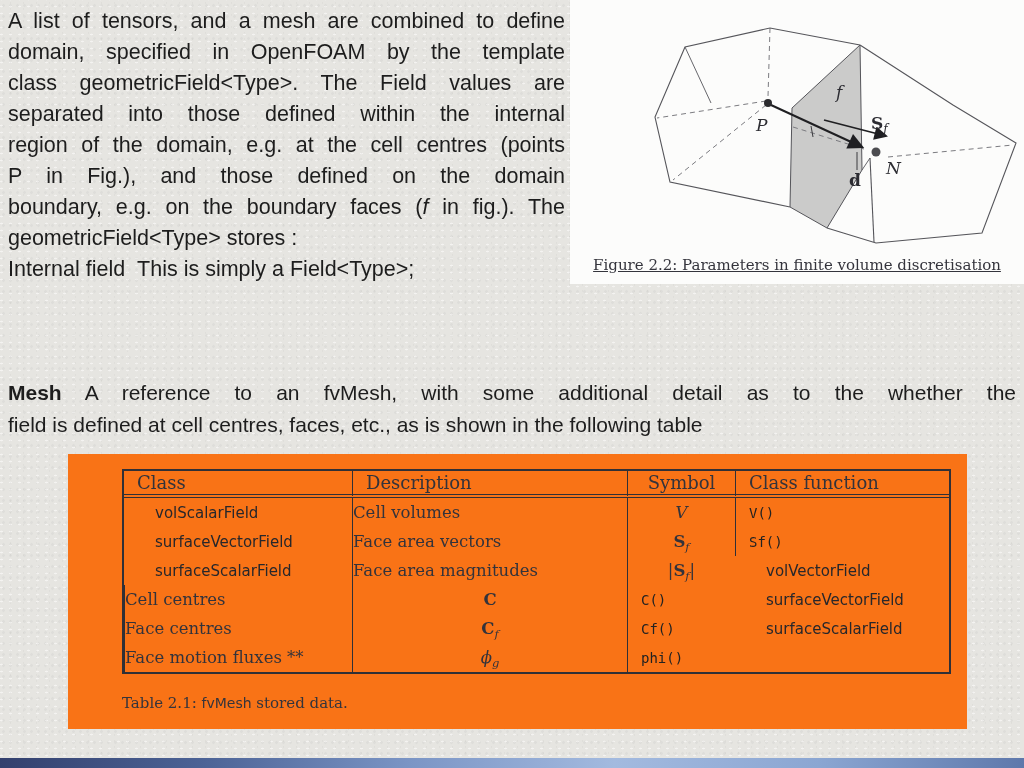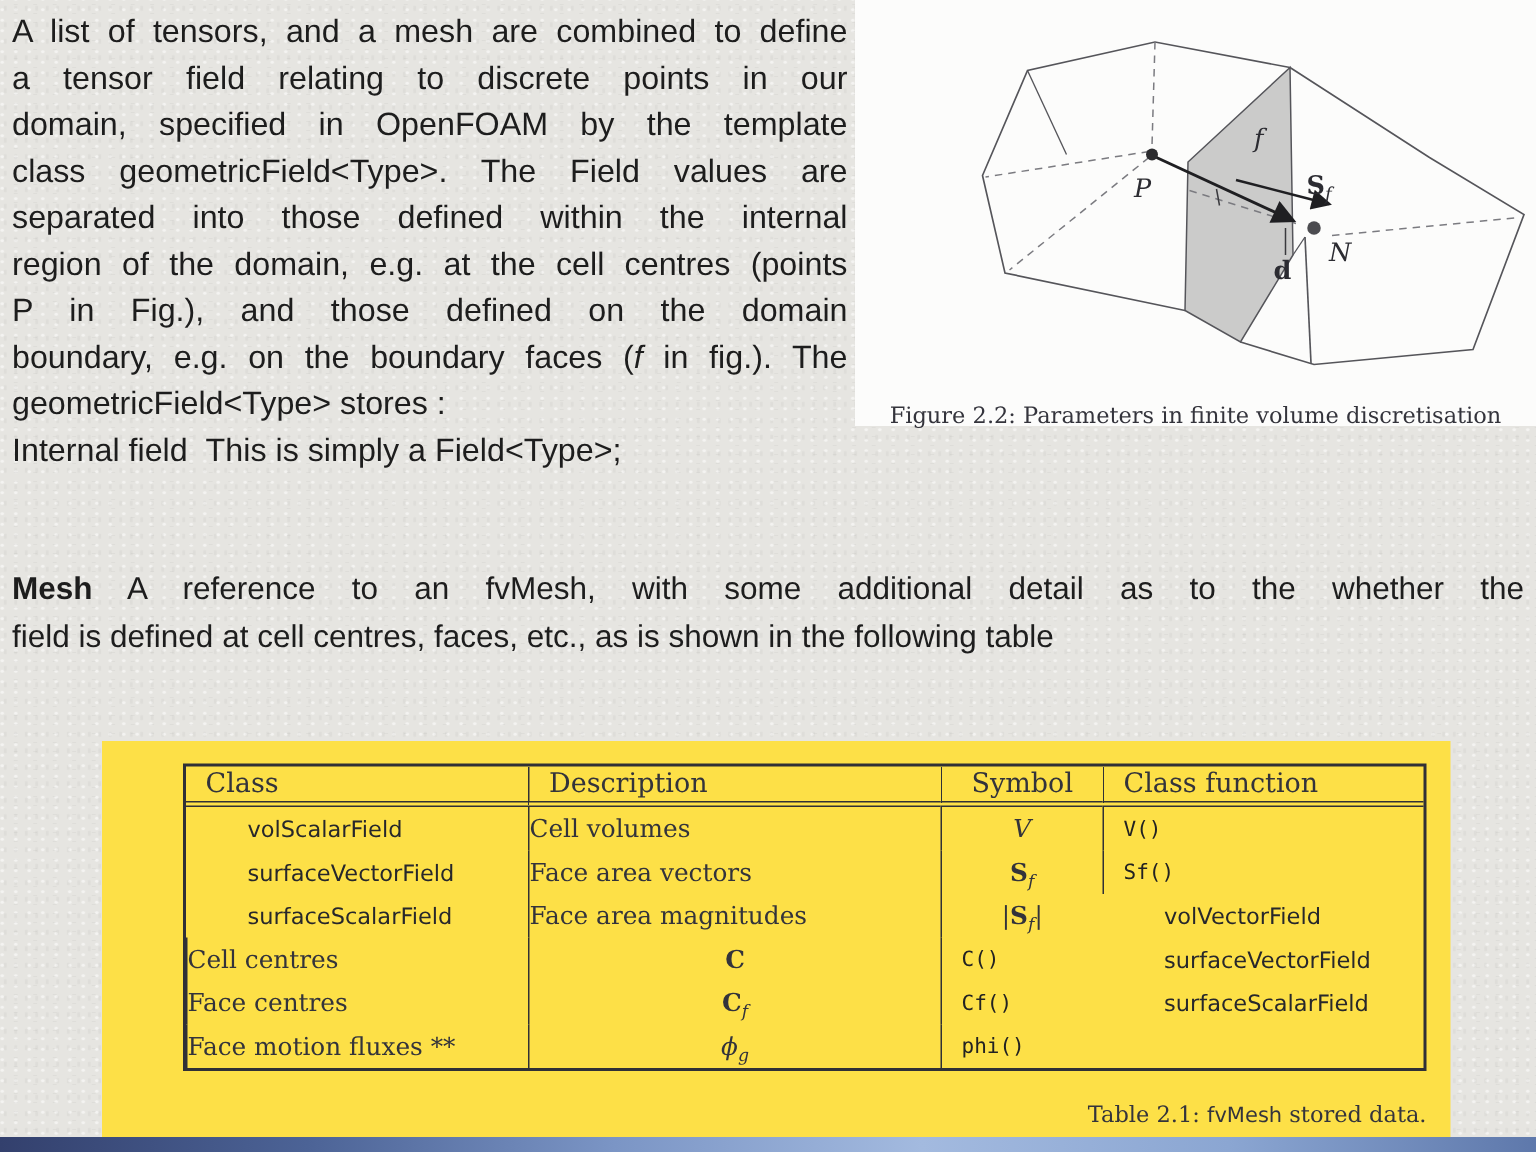--- a/index.html
+++ b/index.html
@@ -30,66 +30,65 @@
     position:absolute; left:8px; top:377px; width:1008px;
     font-size:21px; line-height:32px;
   }
   
   .figpanel {
     position:absolute; left:570px; top:0; width:454px; height:284px;
     background:#fcfcfb;
   }
   .figpanel svg { display:block; }
   .figcaption {
-    margin-top:14px; text-align:center;
-    font-family:"DejaVu Serif", serif; font-size:15px; color:#34343c;
+    margin-top:2px; text-align:center;
+    font-family:"DejaVu Serif", serif; font-size:15px; color:#34343c;text-decoration:underline;
   }
   .edge   { stroke:#55555a; stroke-width:1.1; fill:none; }
   .edge.thin { stroke-width:0.9; }
   .hidden { stroke:#7b7b80; stroke-width:1; fill:none; stroke-dasharray:5 4; }
   .face   { fill:#cbcbca; stroke:#55555a; stroke-width:1; }
   .vec    { stroke:#1f1f22; fill:none; }
   .flabel { font-family:"DejaVu Serif", serif; font-size:17px; fill:#2c2c32; font-style:italic; }
   .flabel.bold { font-style:normal; font-weight:bold; }
   .fsub   { font-size:12px; font-style:italic; font-weight:normal; }
   
   .tablepanel {
-    position:absolute; left:68px; top:494px; width:899px; height:275px;
-    background:#fde047;
+    position:absolute; left:68px; top:454px; width:899px; height:275px;
+    background:#f97316;
   }
   .ltable {
     position:absolute; left:54px; top:15px;
     display:grid; grid-template-columns:228px 275px 108px 214px;
     border:2px solid #303036;
     font-family:"DejaVu Serif", serif; color:#33333b;
   }
   .cell { border-left:1.5px solid #303036; display:flex; align-items:center; }
   .cell.first { border-left:none; }
   .hcell { height:27px; border-bottom:4px double #303036; font-size:18px; padding-left:13px; }
   .bcell { height:29px; font-size:16.5px; }
-  .bcell.cls { font-family:"DejaVu Sans", sans-serif; font-size:15px; color:#27272b; padding-left:31px;margin-left:10px; }
+  .bcell.cls { font-family:"DejaVu Sans", sans-serif; font-size:15px; color:#27272b; padding-left:31px; }
   .bcell.sym { justify-content:center; padding-left:0; font-size:16.5px; }
   .bcell.acc { font-family:"DejaVu Sans Mono", monospace; font-size:14px; color:#222; padding-left:13px; }
   .sym .it { font-style:italic; }
   .sym .bd { font-weight:bold; }
   .sym sub { font-size:11.5px; font-style:italic; line-height:0; }
   .tcaption {
-    position:absolute; left:54px; top:240px; width:829px; text-align:right;
+    position:absolute; left:54px; top:240px; width:829px; text-align:left;
     font-family:"DejaVu Serif", serif; font-size:15px; color:#34343c;
   }
   .tcaption .code { font-family:"DejaVu Sans", sans-serif; font-size:14px; }
   
   .footerbar { position:absolute; left:0; bottom:0; width:1024px; height:10px; }
 </style>
 </head>
 <body>
 
 <div class="intro" id="intro-block">
     <div class="tline just"><span>A list of tensors, and a mesh are combined to define</span></div>
-    <div class="tline just"><span>a tensor field relating to discrete points in our</span></div>
     <div class="tline just"><span>domain, specified in OpenFOAM by the template</span></div>
     <div class="tline just"><span>class geometricField&lt;Type&gt;. The Field values are</span></div>
     <div class="tline just"><span>separated into those defined within the internal</span></div>
     <div class="tline just"><span>region of the domain, e.g. at the cell centres (points</span></div>
     <div class="tline just"><span>P in Fig.), and those defined on the domain</span></div>
     <div class="tline just"><span>boundary, e.g. on the boundary faces (</span><span class="i">f</span><span> in fig.). The</span></div>
     <div class="tline"><span>geometricField&lt;Type&gt; stores :</span></div>
     <div class="tline"><span>Internal field &nbsp;This is simply a Field&lt;Type&gt;;</span></div>
   </div>
 

